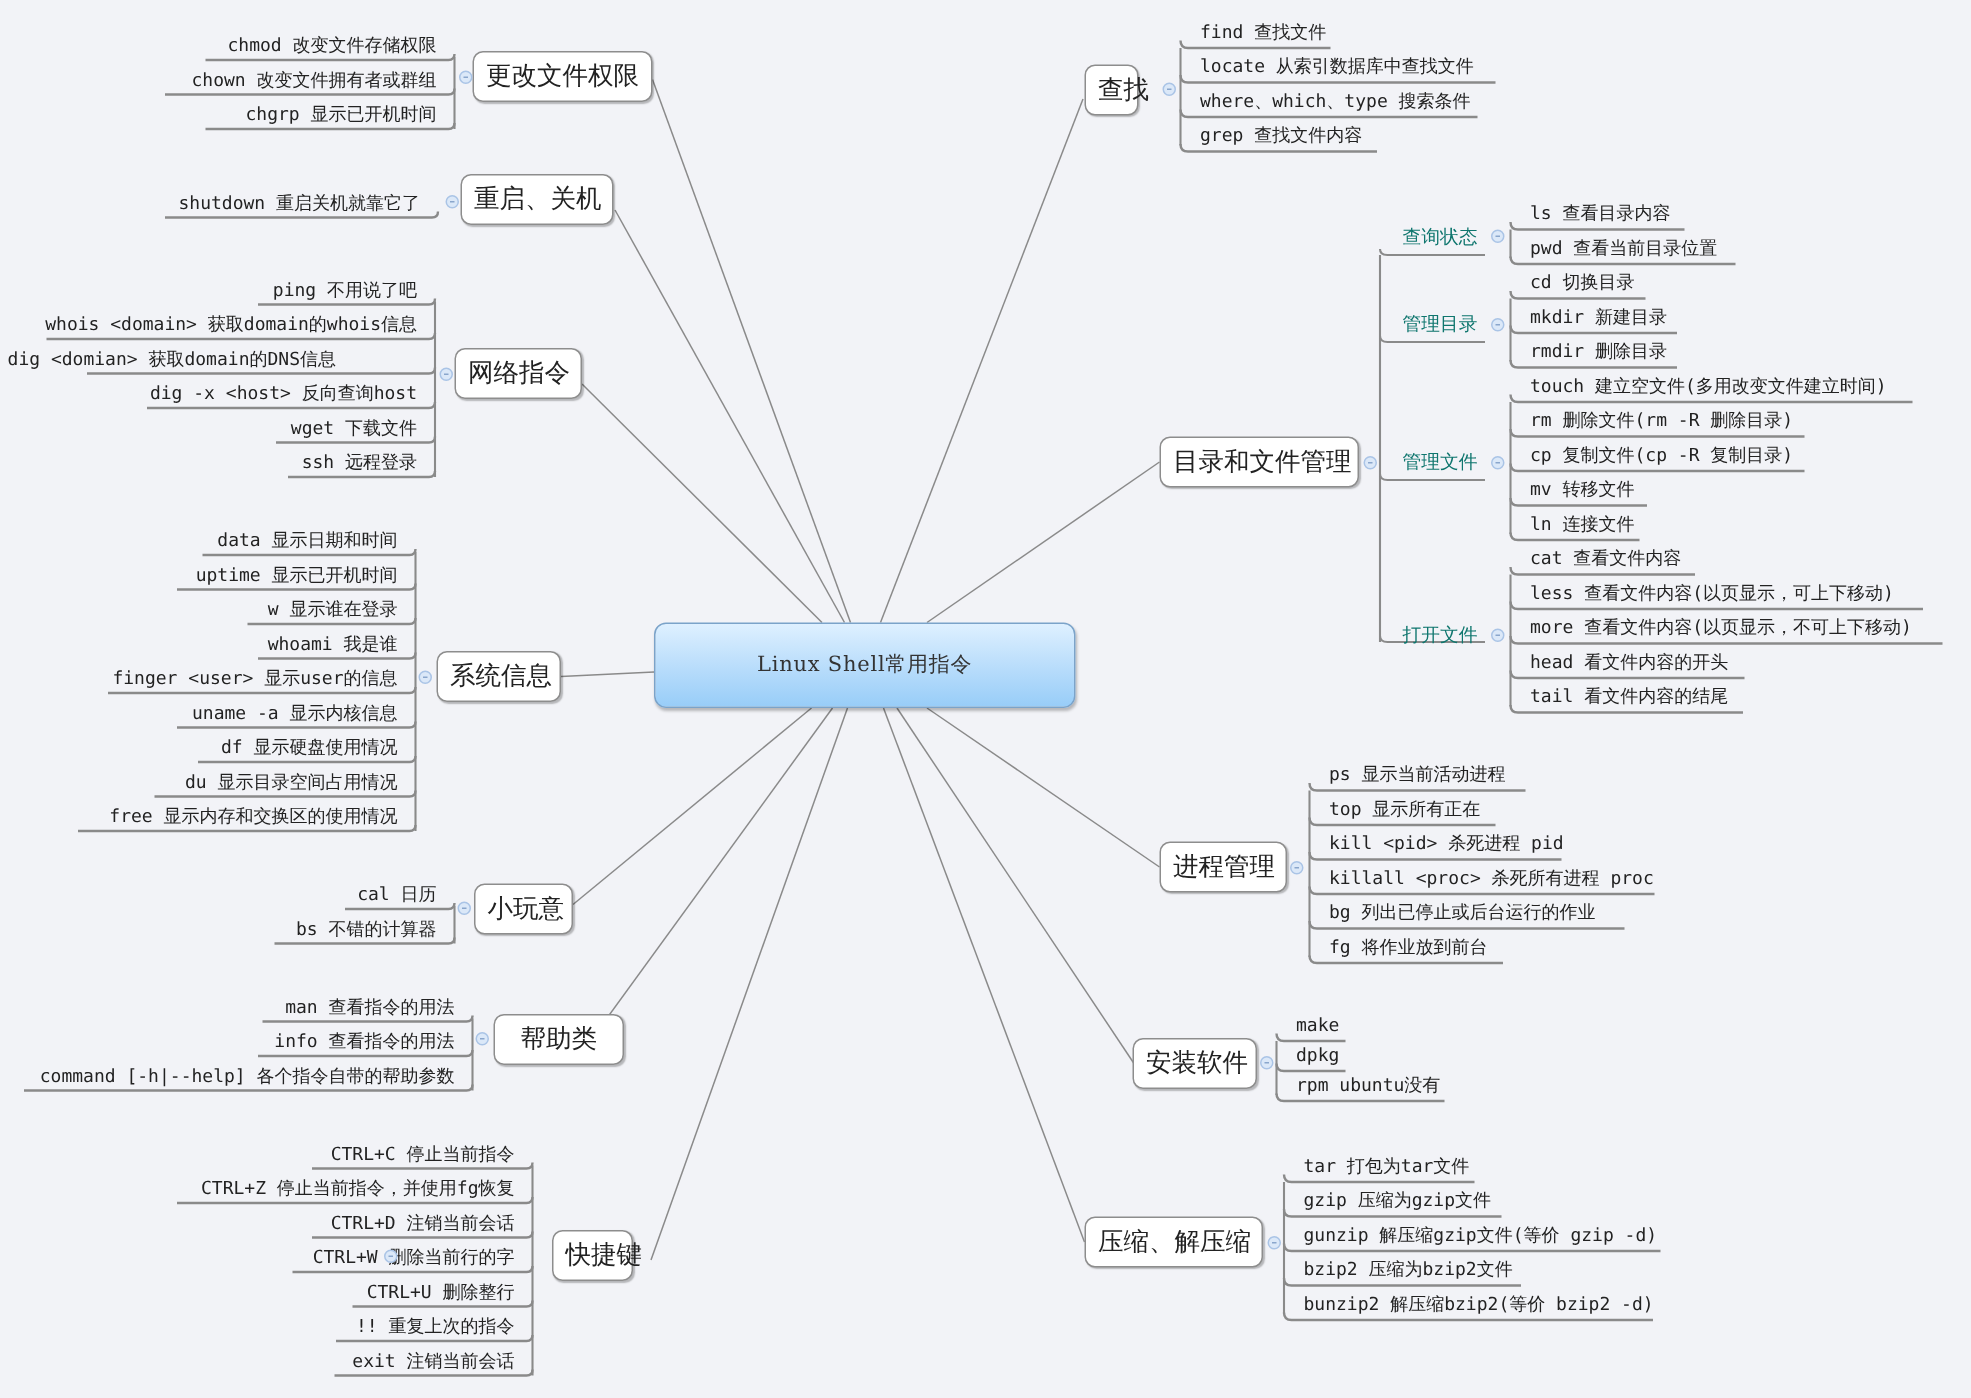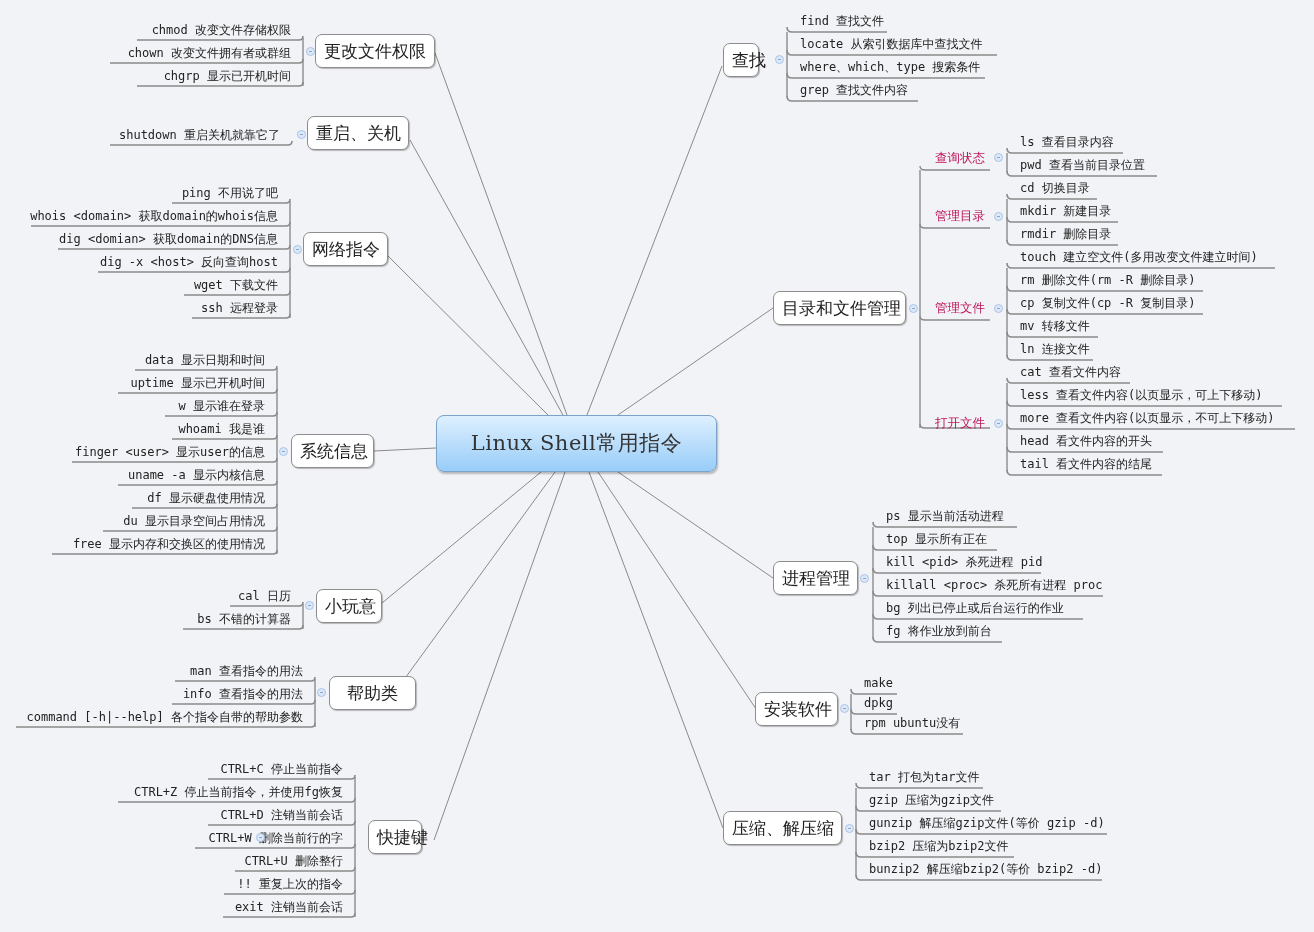--- a/index.html
+++ b/index.html
@@ -16,31 +16,31 @@
     box-shadow:1px 1px 1px rgba(0,0,0,0.25);
     font-size:17px; line-height:32px; height:34px;
     padding:0 8px; white-space:nowrap; text-align:center;
   }
   .root {
     position:absolute; box-sizing:border-box;
     left:436px; top:415px; width:281px; height:57px;
     border:1px solid #7ba3c9; border-radius:8px;
     background:linear-gradient(#def0ff 0%, #b7dcfb 55%, #98cdf8 100%);
     box-shadow:1px 2px 2px rgba(0,0,0,0.25);
-    font-size:21px; line-height:55px; text-align:center; color:#333;
+    font-size:14px; line-height:55px; text-align:center; color:#333;
     letter-spacing:0.5px;
   }
   .leaf {
     position:absolute; font-size:12px; line-height:14px; white-space:nowrap;
     color:#222; font-family:"DejaVu Sans Mono","Liberation Mono",monospace;
   }
   .leaf.r { text-align:right; }
   .sub {
     position:absolute; font-size:12.5px; line-height:14px; white-space:nowrap;
-    color:#be185d;
+    color:#0f766e;
   }
   .toggle {
     position:absolute; width:9px; height:9px; border-radius:50%;
     box-sizing:border-box; border:1px solid #aac4e6; background:#dbe8f8;
   }
   .toggle::after {
     content:""; position:absolute; left:2px; top:3.5px; width:3px; height:1px; background:#8aa6cc;
   }
 </style>
 </head>
@@ -165,21 +165,21 @@
 <div class="sub" style="left:935px;top:301px;">管理文件</div>
 <div class="sub" style="left:935px;top:416px;">打开文件</div>
 
 <div id="leaves">
     <div class="leaf r" style="top: 23px; right: 1023px;">chmod 改变文件存储权限</div>
     <div class="leaf r" style="top: 46px; right: 1023px;">chown 改变文件拥有者或群组</div>
     <div class="leaf r" style="top: 69px; right: 1023px;">chgrp 显示已开机时间</div>
     <div class="leaf r" style="top: 128px; right: 1034px;">shutdown 重启关机就靠它了</div>
     <div class="leaf r" style="top: 186px; right: 1036px;">ping 不用说了吧</div>
     <div class="leaf r" style="top: 209px; right: 1036px;">whois &lt;domain&gt; 获取domain的whois信息</div>
-    <div class="leaf r" style="top: 232px; right: 1036px;">dig &lt;domian&gt; 获取domain的DNS信息</div>
+    <div class="leaf r" style="top: 232px; right: 1090px;">dig &lt;domian&gt; 获取domain的DNS信息</div>
     <div class="leaf r" style="top: 255px; right: 1036px;">dig -x &lt;host&gt; 反向查询host</div>
     <div class="leaf r" style="top: 278px; right: 1036px;">wget 下载文件</div>
     <div class="leaf r" style="top: 301px; right: 1036px;">ssh 远程登录</div>
     <div class="leaf r" style="top: 353px; right: 1049px;">data 显示日期和时间</div>
     <div class="leaf r" style="top: 376px; right: 1049px;">uptime 显示已开机时间</div>
     <div class="leaf r" style="top: 399px; right: 1049px;">w 显示谁在登录</div>
     <div class="leaf r" style="top: 422px; right: 1049px;">whoami 我是谁</div>
     <div class="leaf r" style="top: 445px; right: 1049px;">finger &lt;user&gt; 显示user的信息</div>
     <div class="leaf r" style="top: 468px; right: 1049px;">uname -a 显示内核信息</div>
     <div class="leaf r" style="top: 491px; right: 1049px;">df 显示硬盘使用情况</div>

